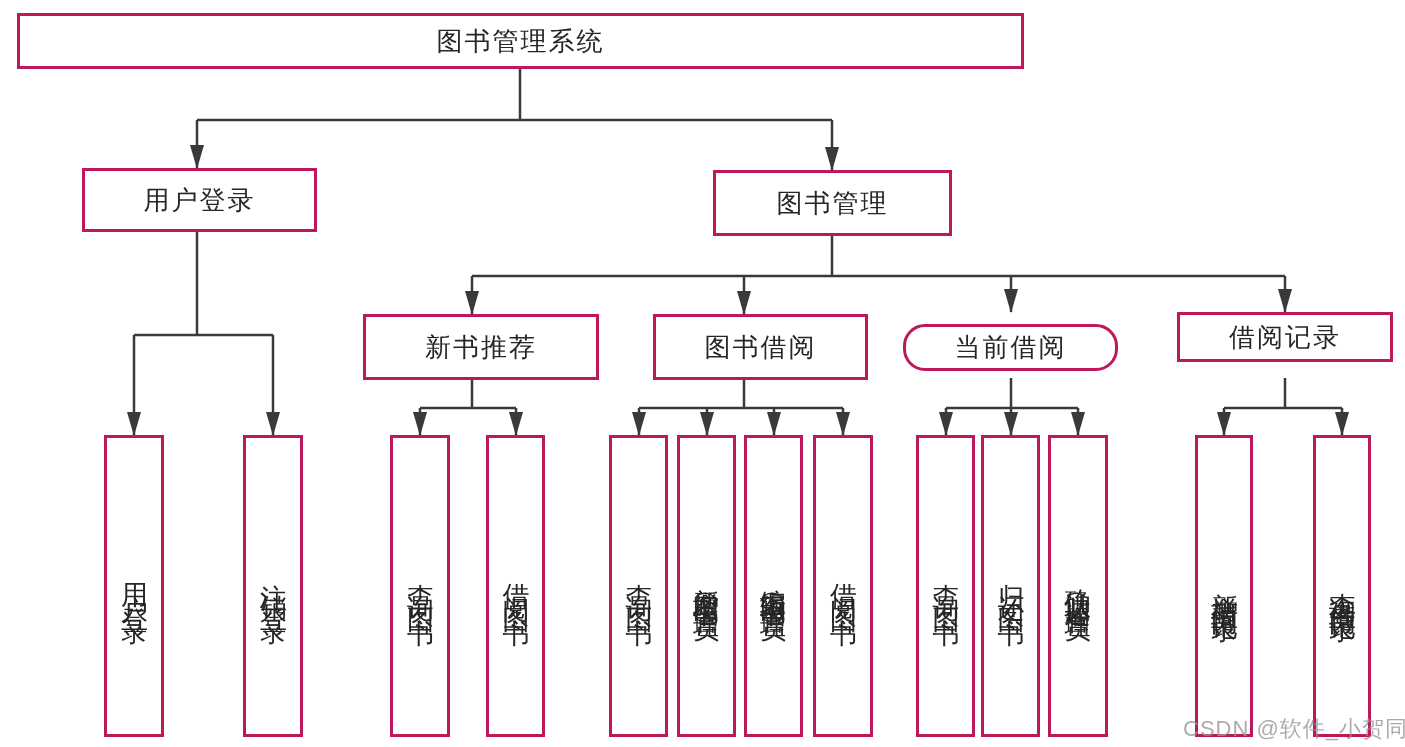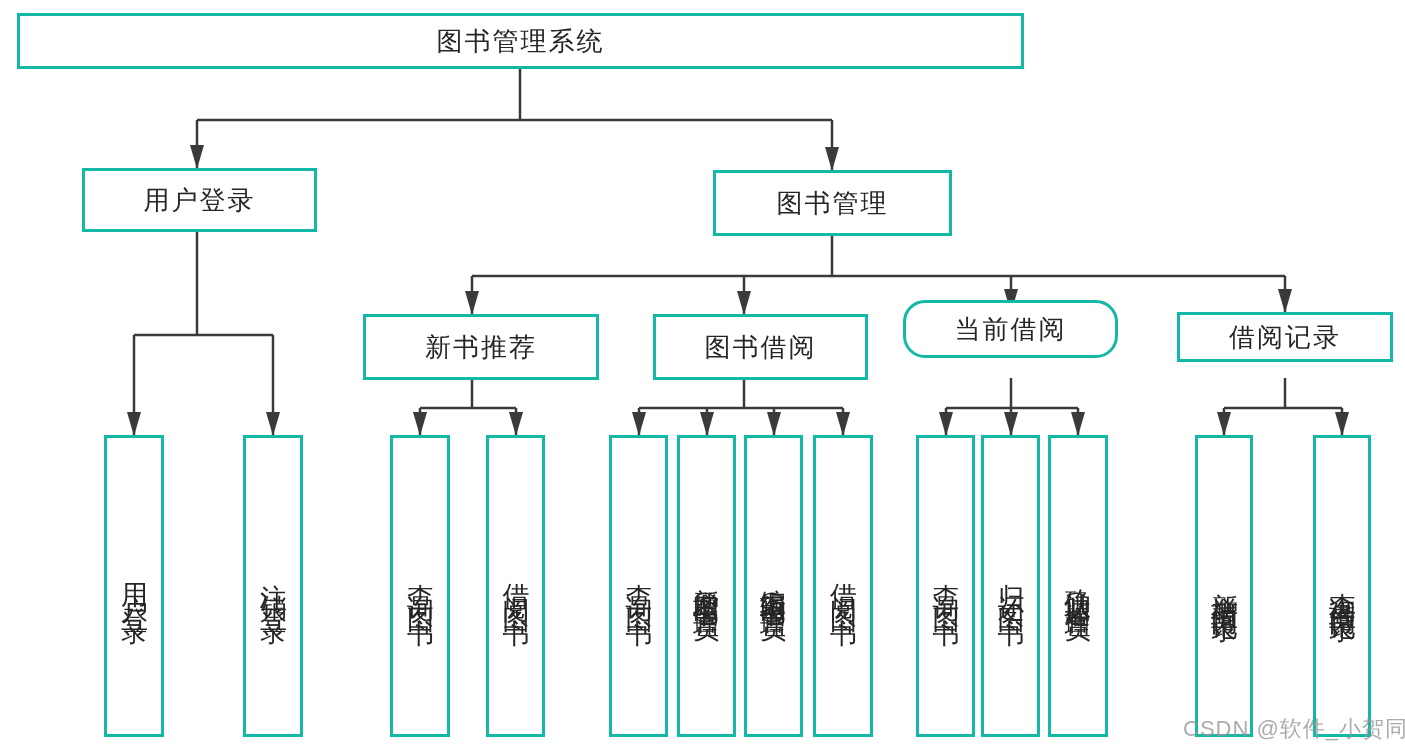--- a/index.html
+++ b/index.html
@@ -14,21 +14,21 @@
   }
   .connectors {
     position: absolute;
     left: 0; top: 0;
     width: 1405px; height: 747px;
   }
   .node {
     position: absolute;
     box-sizing: border-box;
     background: #ffffff;
-    border: 3px solid #14b8a6;
+    border: 3px solid #be185d;
     display: flex;
     align-items: center;
     justify-content: center;
     text-align: center;
   }
   .hnode {
     font-size: 26px;
     letter-spacing: 2px;
     white-space: nowrap;
   }
@@ -114,21 +114,21 @@
     </g>
   </svg>
 
   <div class="node hnode" style="left:17px; top:13px; width:1007px; height:56px;">图书管理系统</div>
 
   <div class="node hnode" style="left:82px; top:168px; width:235px; height:64px;">用户登录</div>
   <div class="node hnode" style="left:713px; top:170px; width:239px; height:66px;">图书管理</div>
 
   <div class="node hnode" style="left:363px; top:314px; width:236px; height:66px;">新书推荐</div>
   <div class="node hnode" style="left:637px; top:314px; width:215px; height:66px;margin-left:16px;">图书借阅</div>
-  <div class="node hnode" style="left:903px; top:300px; width:215px; height:58px;border-radius:22px;">当前借阅</div>
+  <div class="node hnode" style="left:903px; top:324px; width:215px; height:47px;border-radius:22px;">当前借阅</div>
   <div class="node hnode" style="left:1177px; top:312px; width:216px; height:50px;">借阅记录</div>
 
   <div class="node vnode" style="left:104px; width:60px;">用户登录</div>
   <div class="node vnode" style="left:243px; width:60px;">注销登录</div>
 
   <div class="node vnode" style="left:390px; width:60px;">查询图书</div>
   <div class="node vnode" style="left:486px; width:59px;">借阅图书</div>
 
   <div class="node vnode" style="left:609px; width:59px;">查询图书</div>
   <div class="node vnode long" style="left:677px; width:59px;">新增图书（管理员）</div>

